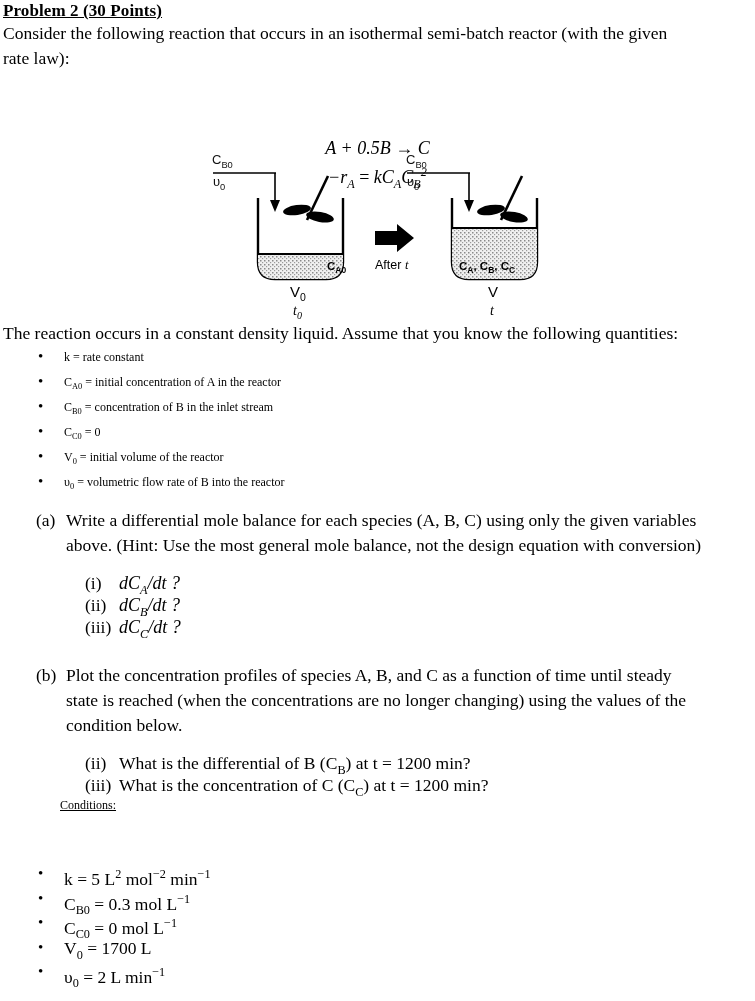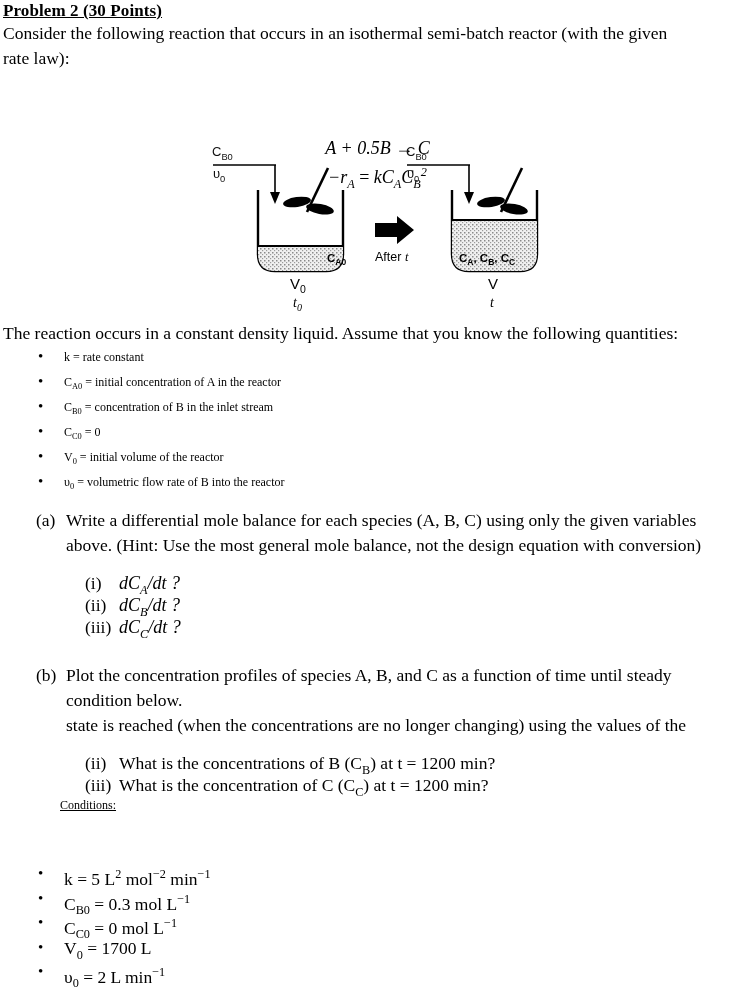--- a/index.html
+++ b/index.html
@@ -62,21 +62,21 @@
   }
   .eqblock .eqline { display:block; white-space: nowrap; }
   .eqblock sub { font-size: 0.68em; font-style: italic; }
   .eqblock sup { font-size: 0.68em; font-style: italic; }
   .nosub { font-style: normal; }
 
   
   .diagram {
     position: absolute;
     left: 0;
-    top: 140px;
+    top: 148px;
     width: 755px;
     height: 160px;
   }
   .diagram svg { display:block; }
   .dlabel {
     position: absolute;
     font-family: "Liberation Sans", "DejaVu Sans", sans-serif;
     font-size: 13px;
     color: #111;
     white-space: nowrap;
@@ -358,28 +358,28 @@
     </div>
     <div class="ritem">
       <span class="rm">(iii)</span><span class="mathital"><span>d</span><span>C</span><sub>C</sub><span>/dt ?</span></span>
     </div>
   </div>
 
   <div class="part" style="top:663px;">
     <span class="marker">(b)</span>
     <span class="ptext">
       <span>Plot the concentration profiles of species A, B, and C as a function of time until steady</span>
+      <span>state is reached (when the concentrations are no longer changing) using the values of the</span>
       <span>condition below.</span>
-      <span>state is reached (when the concentrations are no longer changing) using the values of the</span>
     </span>
   </div>
 
   <div class="romans" style="left:85px; top:752px;">
     <div class="ritem">
-      <span class="rm">(ii)</span><span><span>What is the concentrations of B (C</span><sub>B</sub><span>) at t = 1200 min?</span></span>
+      <span class="rm">(ii)</span><span><span>What is the differential of B (C</span><sub>B</sub><span>) at t = 1200 min?</span></span>
     </div>
     <div class="ritem">
       <span class="rm">(iii)</span><span><span>What is the concentration of C (C</span><sub>C</sub><span>) at t = 1200 min?</span></span>
     </div>
   </div>
 
   <div class="conditions-label">Conditions:</div>
   <ul class="cond-list">
     <li><span>k</span><sub></sub><span> = 5 L</span><sup>2</sup><span> mol</span><sup>−2</sup><span> min</span><sup>−1</sup></li>
     <li><span>C</span><sub>B0</sub><span> = 0.3 mol L</span><sup>−1</sup></li>

